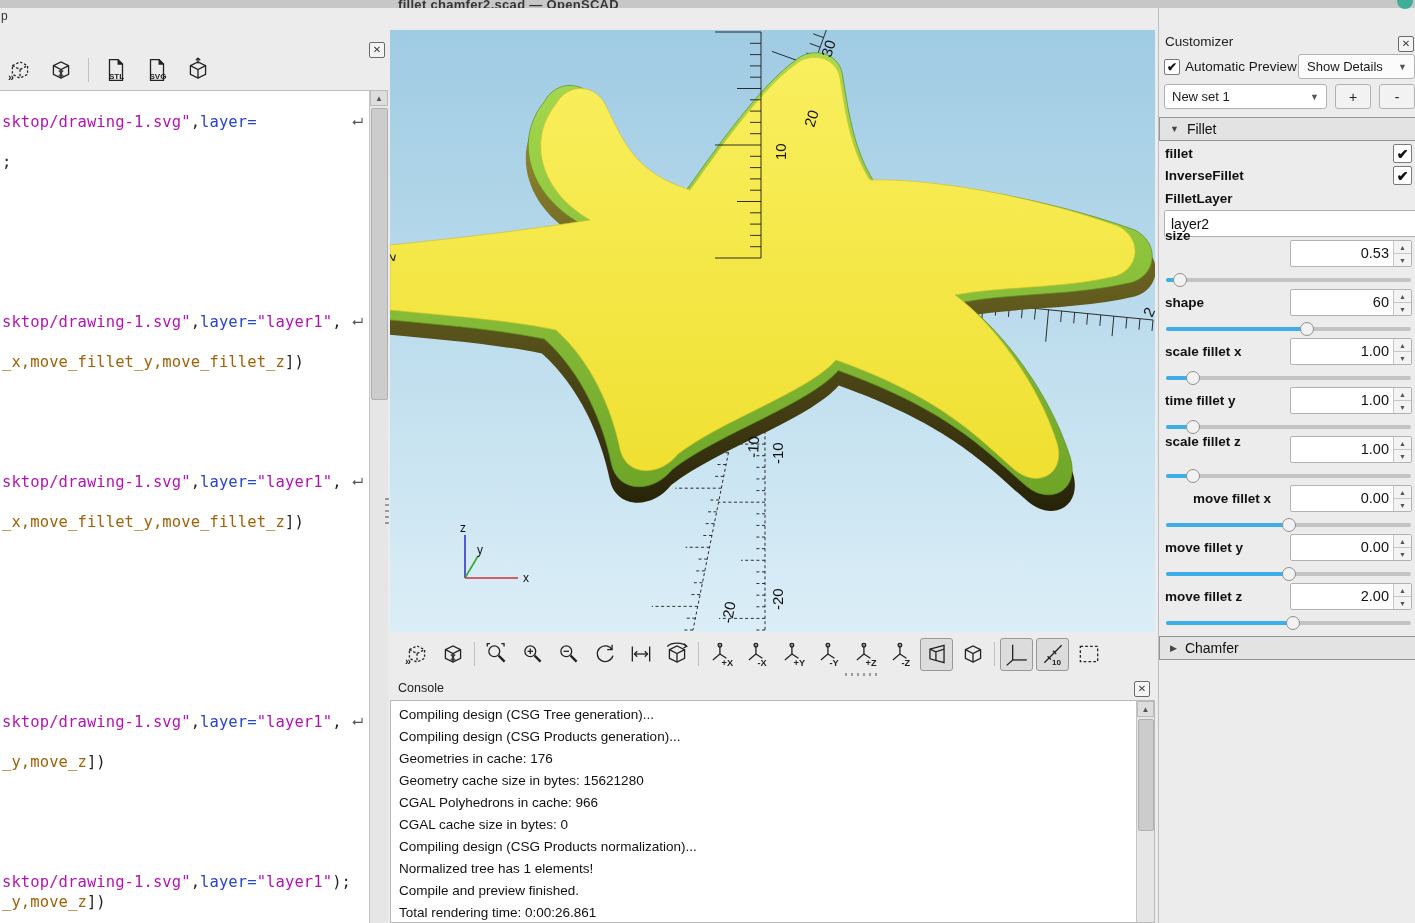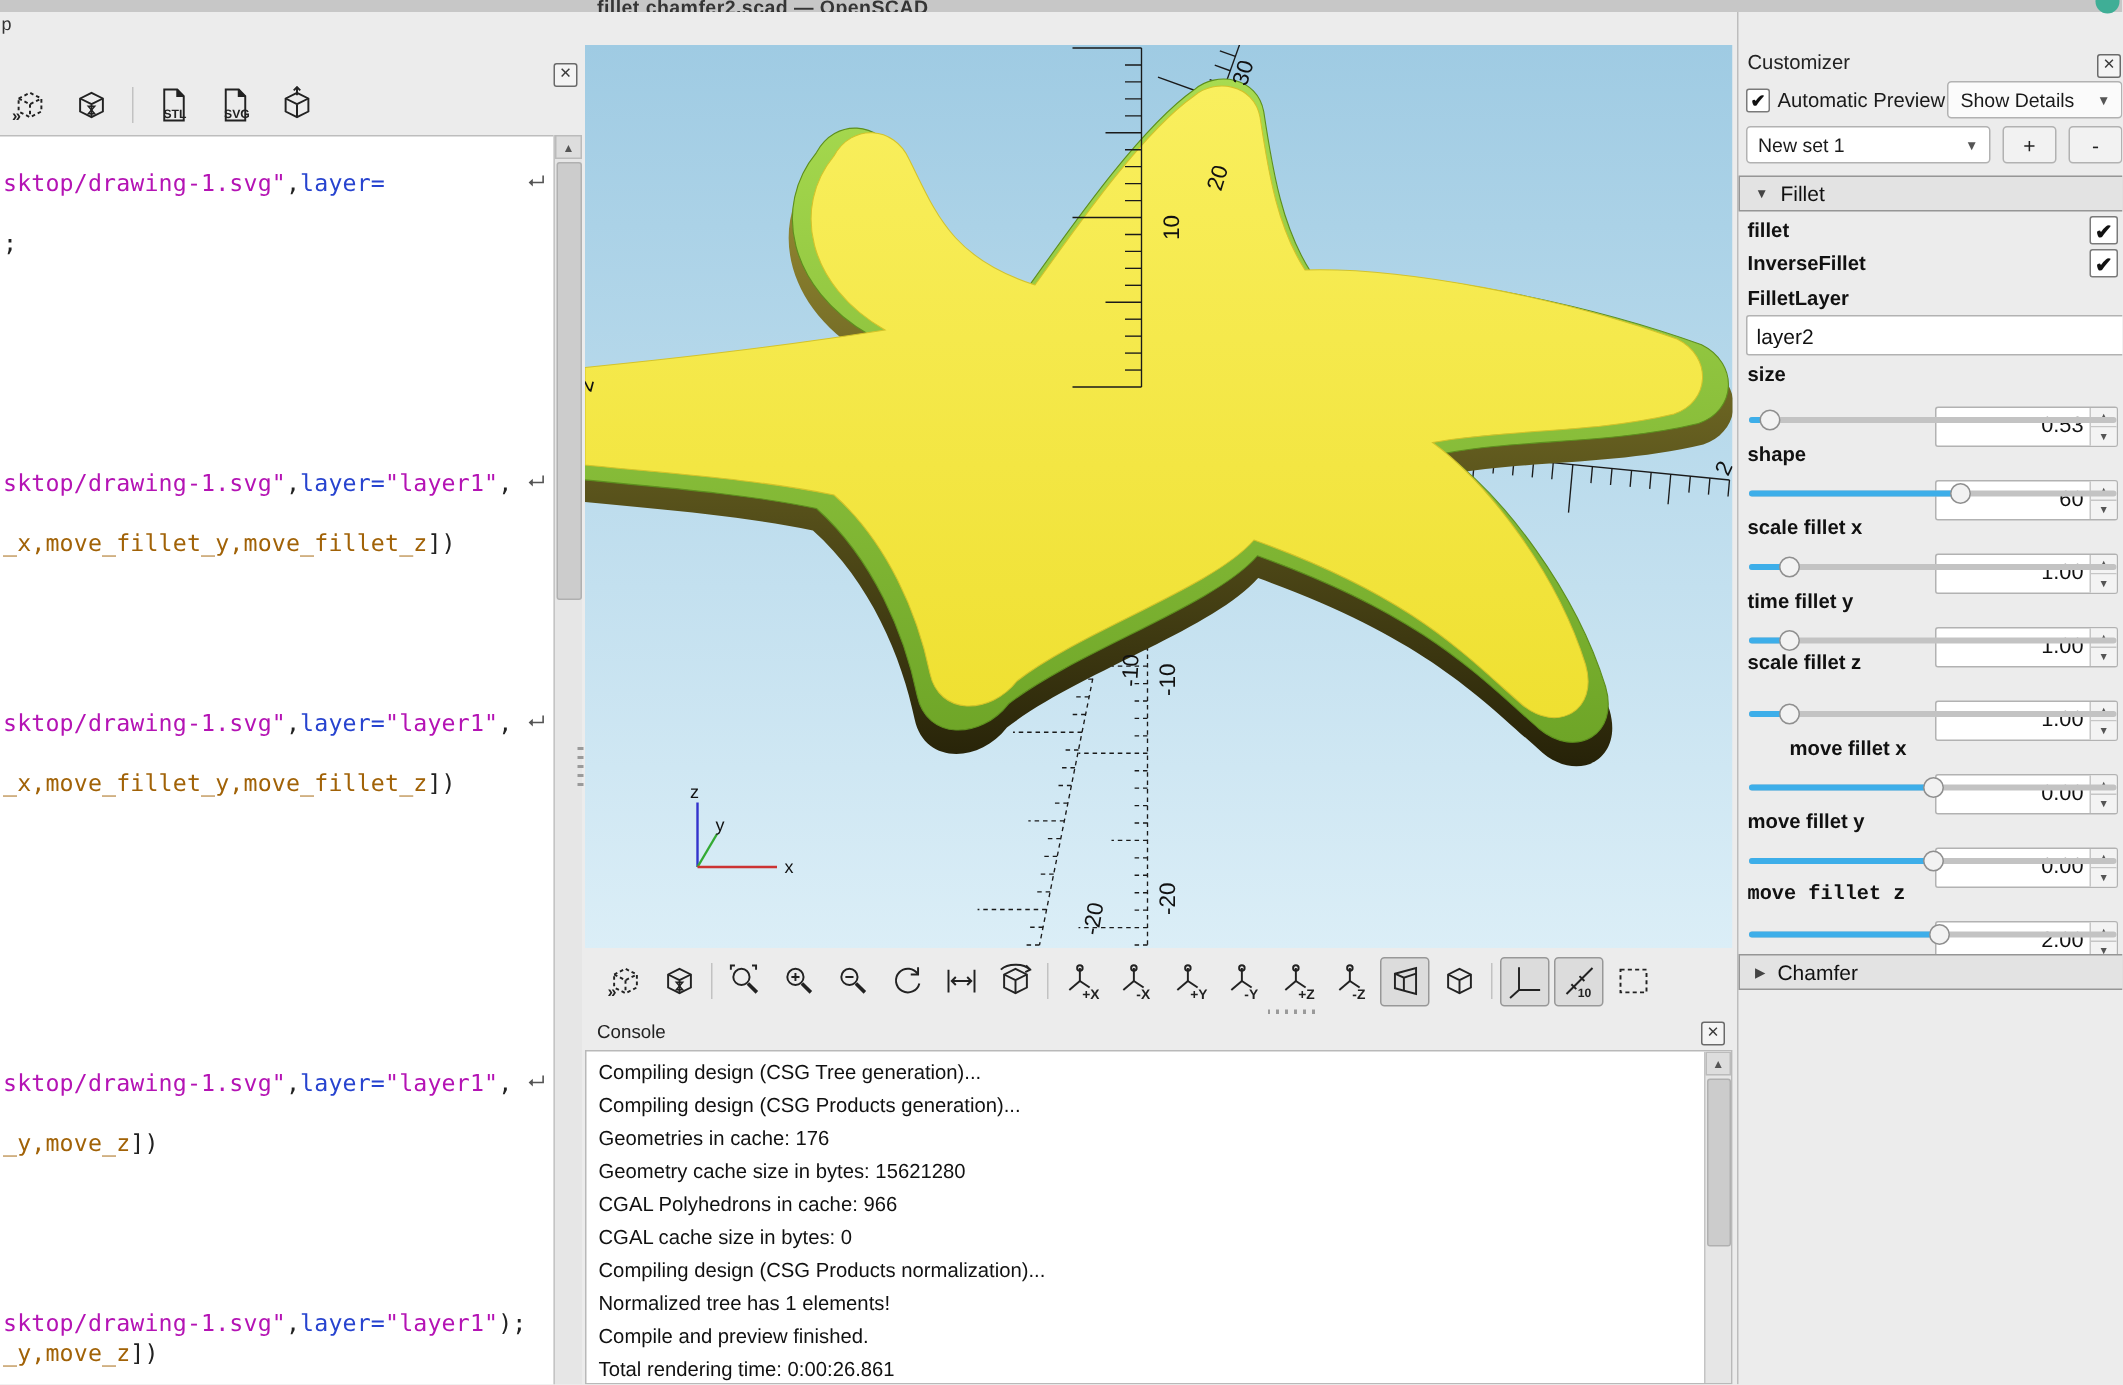--- a/index.html
+++ b/index.html
@@ -70,21 +70,21 @@
   .cz-section{position:absolute;left:0;width:257px;height:24px;background:#e3e3e3;border:1px solid #969696;
       box-sizing:border-box;display:flex;align-items:center;font-size:14px;color:#111;}
   .cz-section .tri{font-size:9px;color:#444;margin:0 8px 0 10px;}
   #sec-fillet{top:109px;} #sec-chamfer{top:628px;}
   .p-label{position:absolute;left:6px;font-size:13.5px;font-weight:bold;color:#111;white-space:nowrap;}
   .p-check{position:absolute;left:234px;width:17px;height:17px;}
   .p-check .cb{width:17px;height:17px;font-size:14px;}
   .p-input{position:absolute;left:5px;width:284px;height:27px;border:1px solid #b2b2b2;border-radius:2px;
       box-sizing:border-box;font-size:14px;padding:0 6px;font-family:"Liberation Sans",sans-serif;background:#fff;color:#111;}
   .p-spin{position:absolute;left:131px;width:122px;height:27px;background:#fff;border:1px solid #b2b2b2;border-radius:2px;
-      box-sizing:border-box;margin-top:31px;}
+      box-sizing:border-box;}
   .p-spin .val{position:absolute;right:22px;top:4px;font-size:14.5px;color:#111;}
   .p-spin .btns{position:absolute;right:0;top:0;width:17px;height:100%;border-left:1px solid #c6c6c6;
       display:flex;flex-direction:column;}
   .p-spin .btns div{flex:1;display:flex;align-items:center;justify-content:center;font-size:7px;color:#555;background:#f3f3f3;}
   .p-spin .btns div:first-child{border-bottom:1px solid #c6c6c6;}
   .p-slider{position:absolute;left:7px;width:245px;height:14px;}
   .p-slider .track{position:absolute;left:0;top:5px;width:100%;height:4px;background:#c3c3c3;border-radius:2px;}
   .p-slider .fill{position:absolute;left:0;top:5px;height:4px;background:#3daee9;border-radius:2px;}
   .p-slider .thumb{position:absolute;top:0;width:14px;height:14px;background:#f2f2f2;border:1px solid #8f8f8f;border-radius:50%;box-sizing:border-box;}
 </style>
@@ -535,21 +535,21 @@
         <div class="p-label" style="top: 138px;">fillet</div>
         <div class="p-check" style="top: 136px;">
           <div class="cb">✔</div>
         </div>
         <div class="p-label" style="top: 160px;">InverseFillet</div>
         <div class="p-check" style="top: 158px;">
           <div class="cb">✔</div>
         </div>
         <div class="p-label" style="top: 183px;">FilletLayer</div>
         <input class="p-input" value="layer2" style="top: 202px;">
-        <div class="p-label" style="top: 234px;">size</div>
+        <div class="p-label" style="top: 220px;">size</div>
         <div class="p-spin" style="top: 232px;">
           <span class="val">0.53</span>
           <div class="btns">
             <div>▲</div>
             <div>▼</div>
           </div>
         </div>
         <div class="p-slider" style="top: 265px;">
           <div class="track"></div>
           <div class="fill" style="width:14px"></div>
@@ -626,21 +626,21 @@
           <div class="btns">
             <div>▲</div>
             <div>▼</div>
           </div>
         </div>
         <div class="p-slider" style="top: 559px;">
           <div class="track"></div>
           <div class="fill" style="width:123px"></div>
           <div class="thumb" style="left:116px"></div>
         </div>
-        <div class="p-label" style="top: 581px; font-family: Liberation Mono, monospace;">move fillet z</div>
+        <div class="p-label" style="top: 581px;">move fillet z</div>
         <div class="p-spin" style="top: 575px;">
           <span class="val">2.00</span>
           <div class="btns">
             <div>▲</div>
             <div>▼</div>
           </div>
         </div>
         <div class="p-slider" style="top: 608px;">
           <div class="track"></div>
           <div class="fill" style="width:127px"></div>

